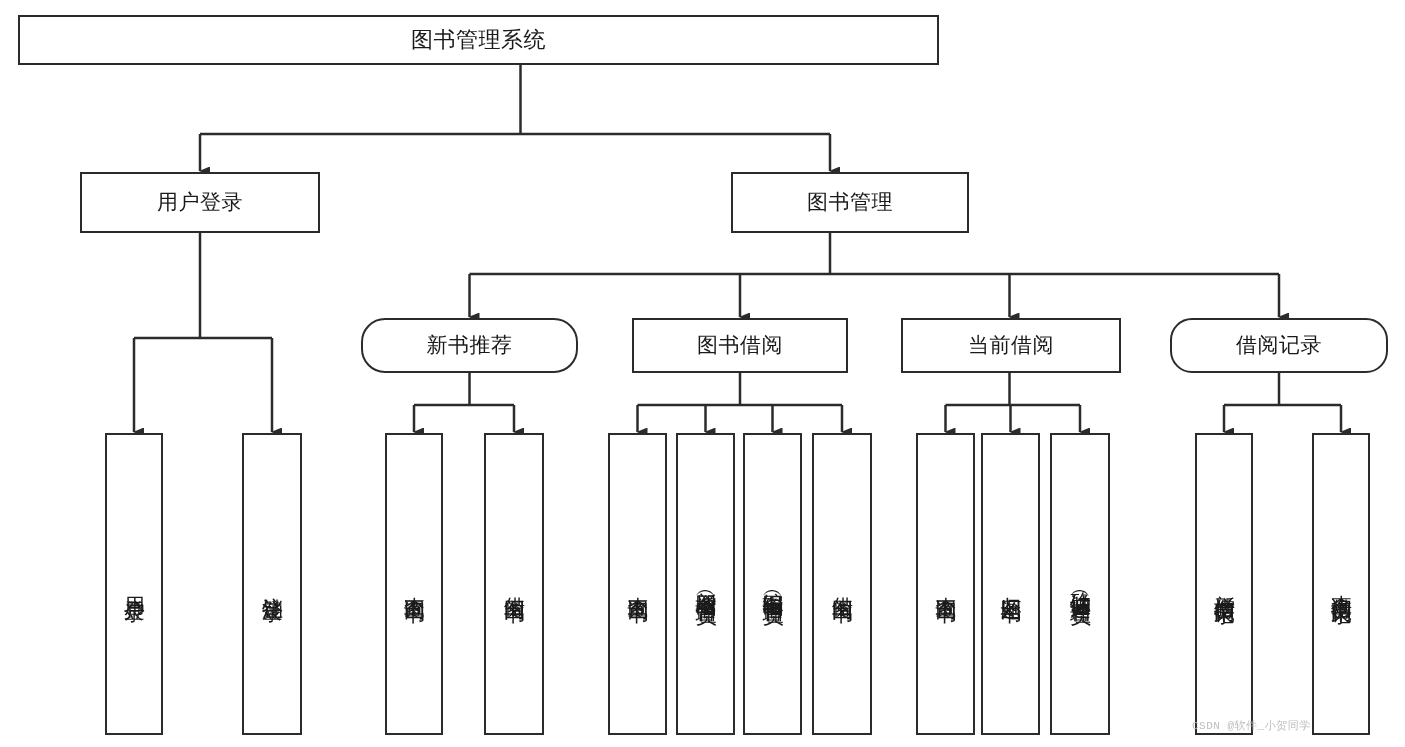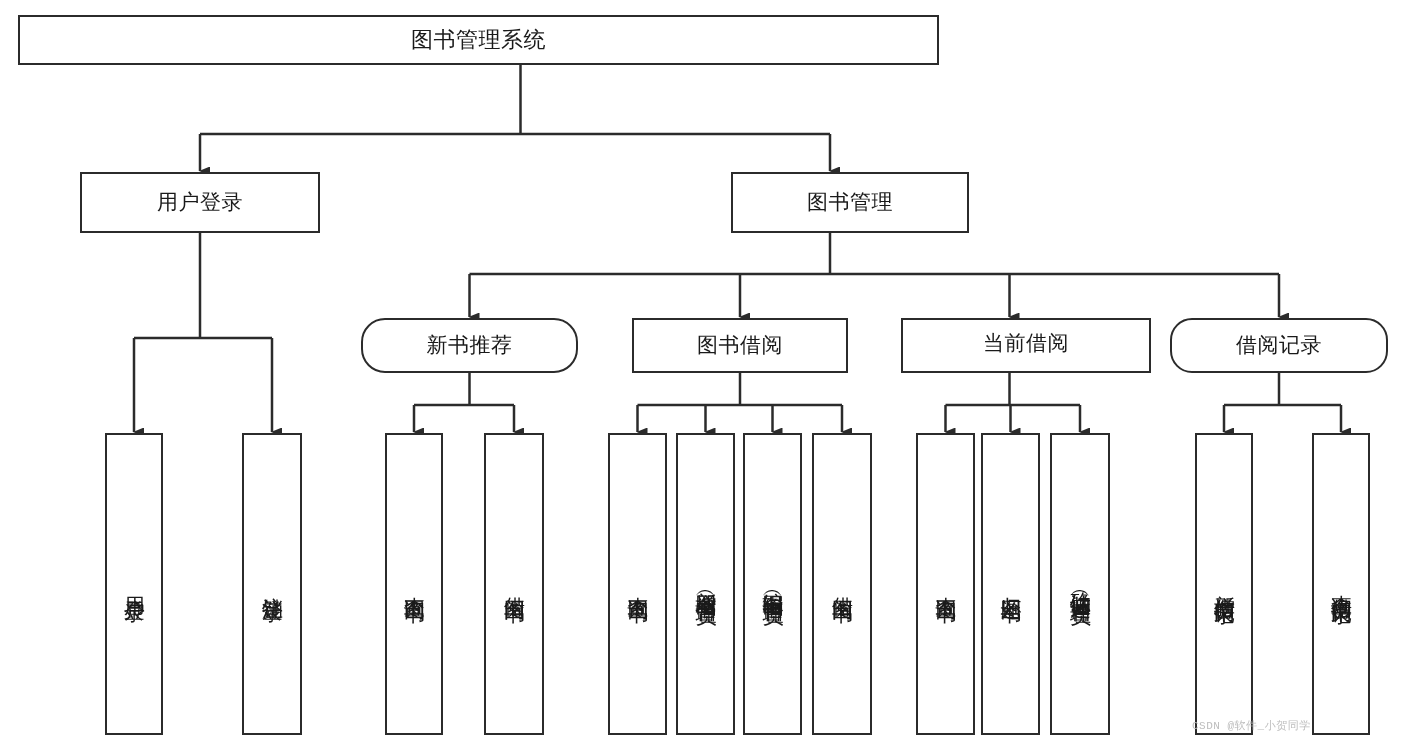--- a/index.html
+++ b/index.html
@@ -122,21 +122,21 @@
       </div>
       <div class="node horiz" style="left: 711px; top: 172px; width: 238px; height: 61px; margin-left: 20px;">
         <span class="label">图书管理</span>
       </div>
       <div class="node horiz" style="left: 361px; top: 318px; width: 217px; height: 55px; border-radius: 24px;">
         <span class="label">新书推荐</span>
       </div>
       <div class="node horiz" style="left: 632px; top: 318px; width: 216px; height: 55px;">
         <span class="label">图书借阅</span>
       </div>
-      <div class="node horiz" style="left: 901px; top: 318px; width: 250px; height: 55px; font-family: Liberation Mono, monospace;">
+      <div class="node horiz" style="left: 901px; top: 318px; width: 220px; height: 55px;">
         <span class="label">当前借阅</span>
       </div>
       <div class="node horiz" style="left: 1170px; top: 318px; width: 218px; height: 55px; border-radius: 22px;">
         <span class="label">借阅记录</span>
       </div>
       <div class="node vert" style="left: 105px; top: 433px; width: 58px; height: 302px;">
         <span class="label">用户登录</span>
       </div>
       <div class="node vert" style="left: 242px; top: 433px; width: 60px; height: 302px;">
         <span class="label">注销登录</span>

